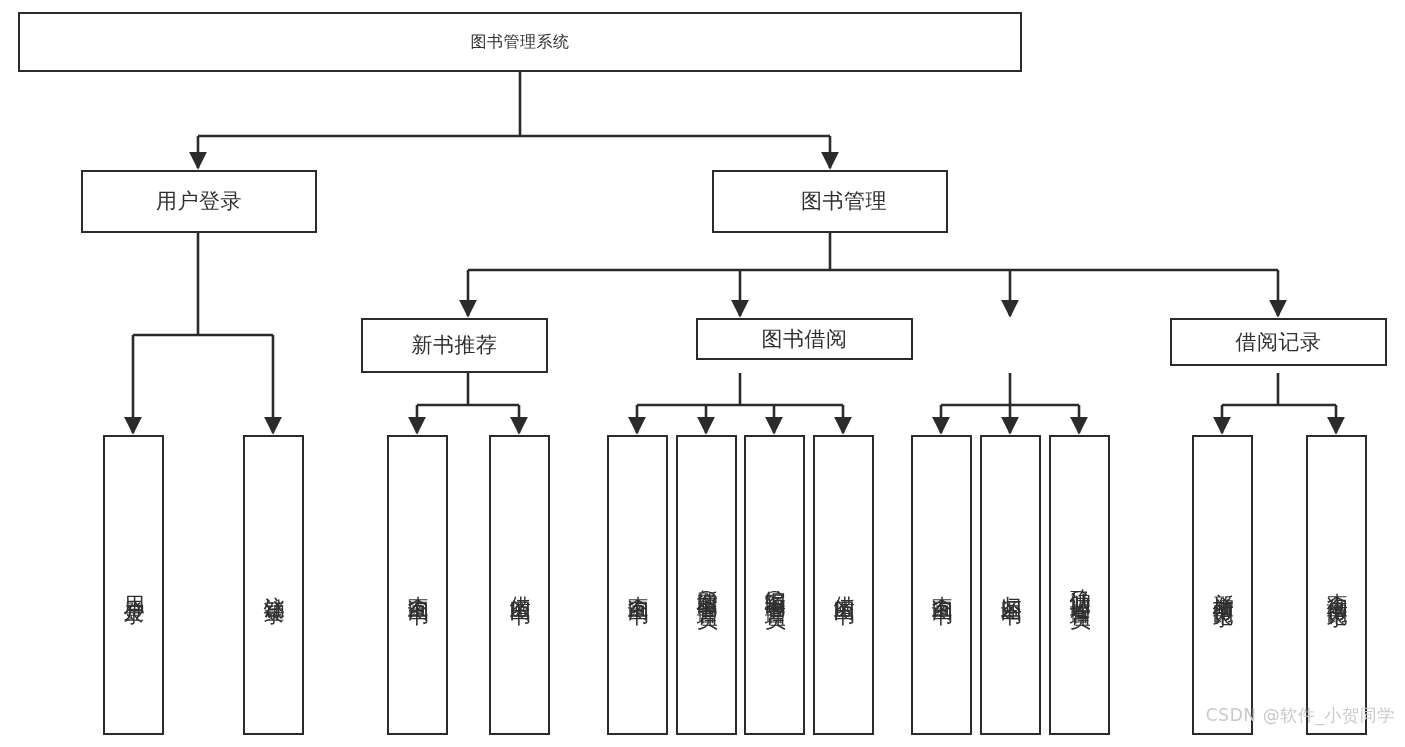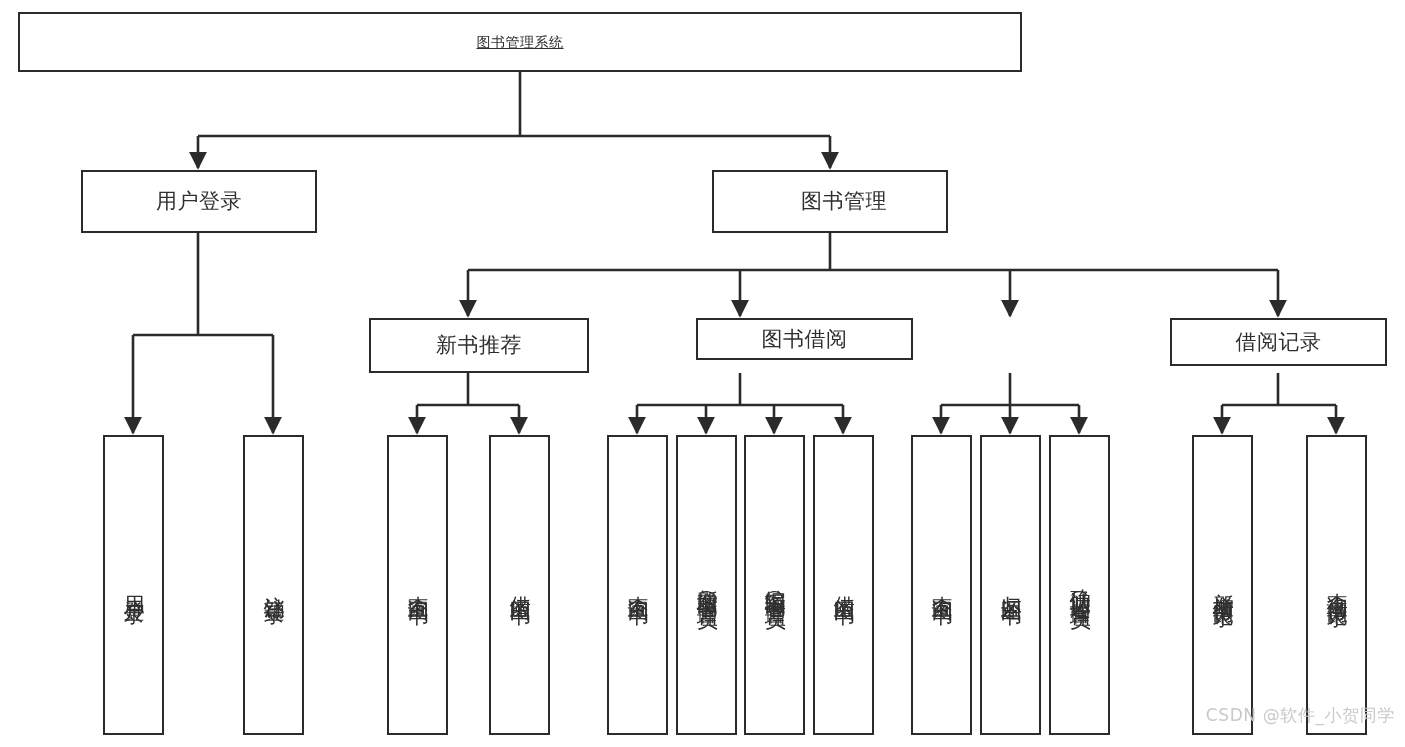--- a/index.html
+++ b/index.html
@@ -42,22 +42,21 @@
     color: #2f2f2f;
     letter-spacing: 0.5px;
     line-height: 1.18;
     white-space: nowrap;
   }
   
   .node.horizontal .label {
     font-size: 21px;
   }
   .node.root .label {
-    font-size: 14px;
-    text-decoration: underline;
+    font-size: 16px;
   }
   
   .node.vertical {
     align-items: center;
     justify-content: center;
   }
   .node.vertical .label {
     writing-mode: vertical-rl;
     text-orientation: upright;
     font-size: 21px;
@@ -136,21 +135,21 @@
     <span class="label">图书管理系统</span>
   </div>
 
   <div class="node horizontal" style="left:81px; top:170px; width:236px; height:63px;">
     <span class="label">用户登录</span>
   </div>
   <div class="node horizontal" style="left:712px; top:170px; width:236px; height:63px;padding-left:28px;">
     <span class="label">图书管理</span>
   </div>
 
-  <div class="node horizontal" style="left:361px; top:318px; width:220px; height:55px;margin-left:8px;">
+  <div class="node horizontal" style="left:361px; top:318px; width:187px; height:55px;">
     <span class="label">新书推荐</span>
   </div>
   <div class="node horizontal" style="left:656px; top:318px; width:217px; height:42px;margin-left:40px;">
     <span class="label">图书借阅</span>
   </div>
   <div class="node horizontal" style="left:1170px; top:318px; width:217px; height:48px;">
     <span class="label">借阅记录</span>
   </div>
 
   <div class="node vertical" style="left:103px; top:435px; width:61px; height:300px;">

